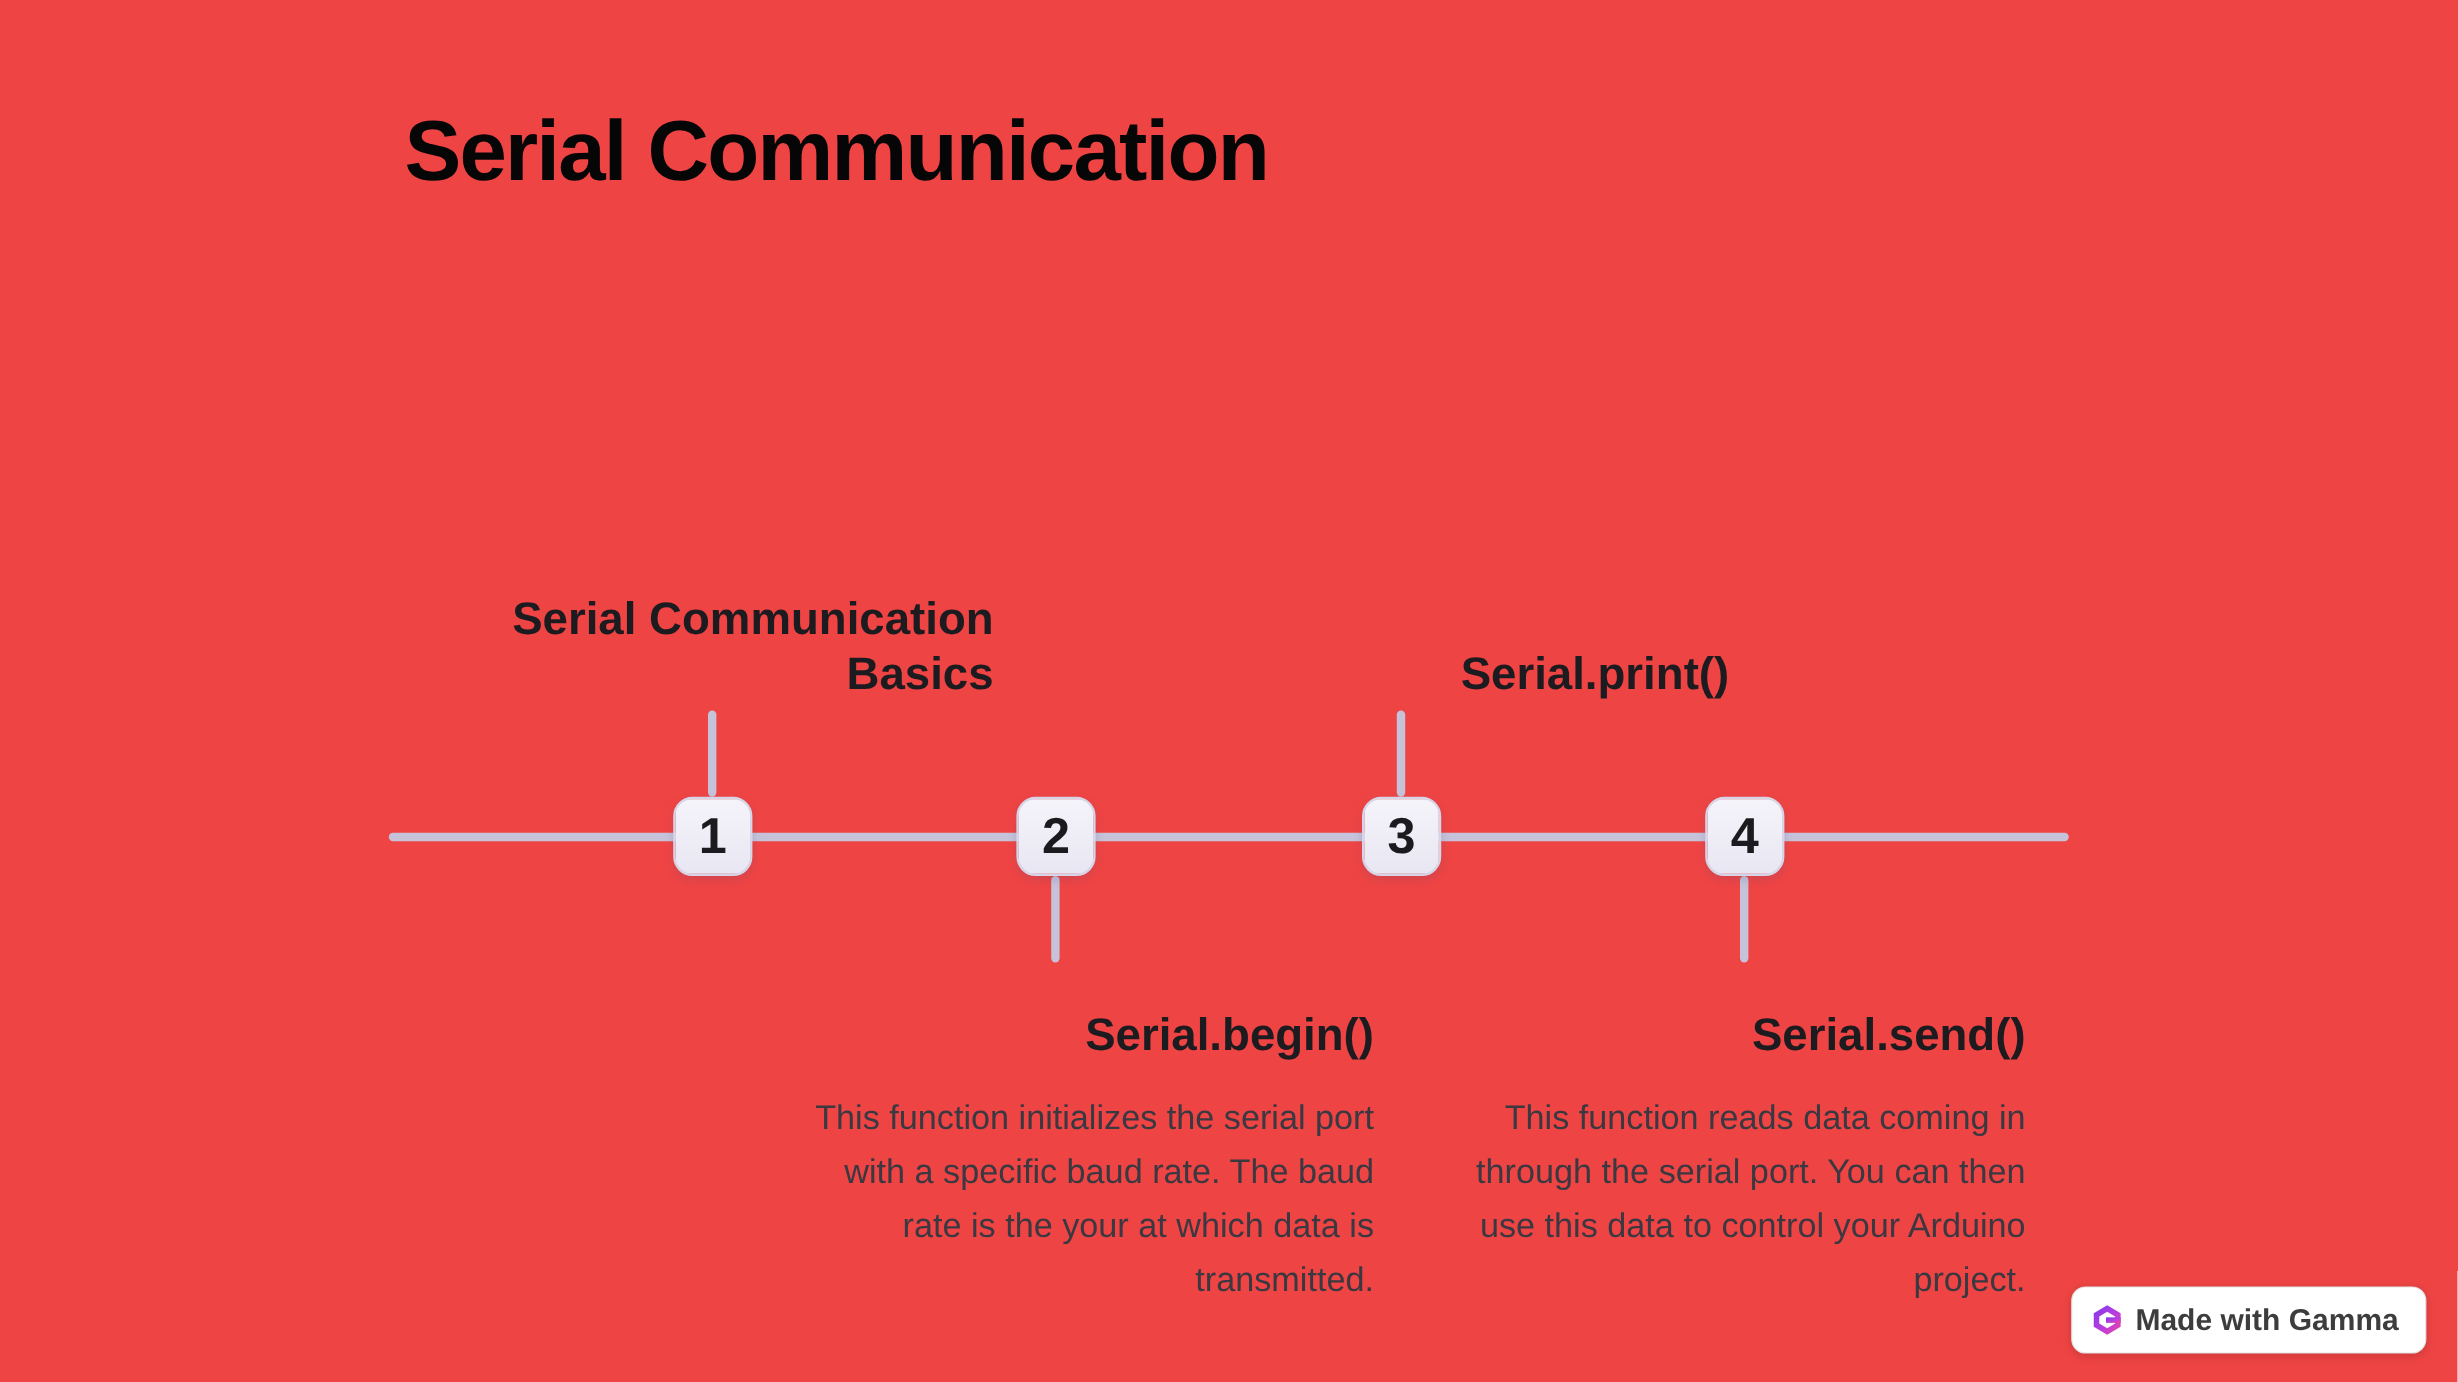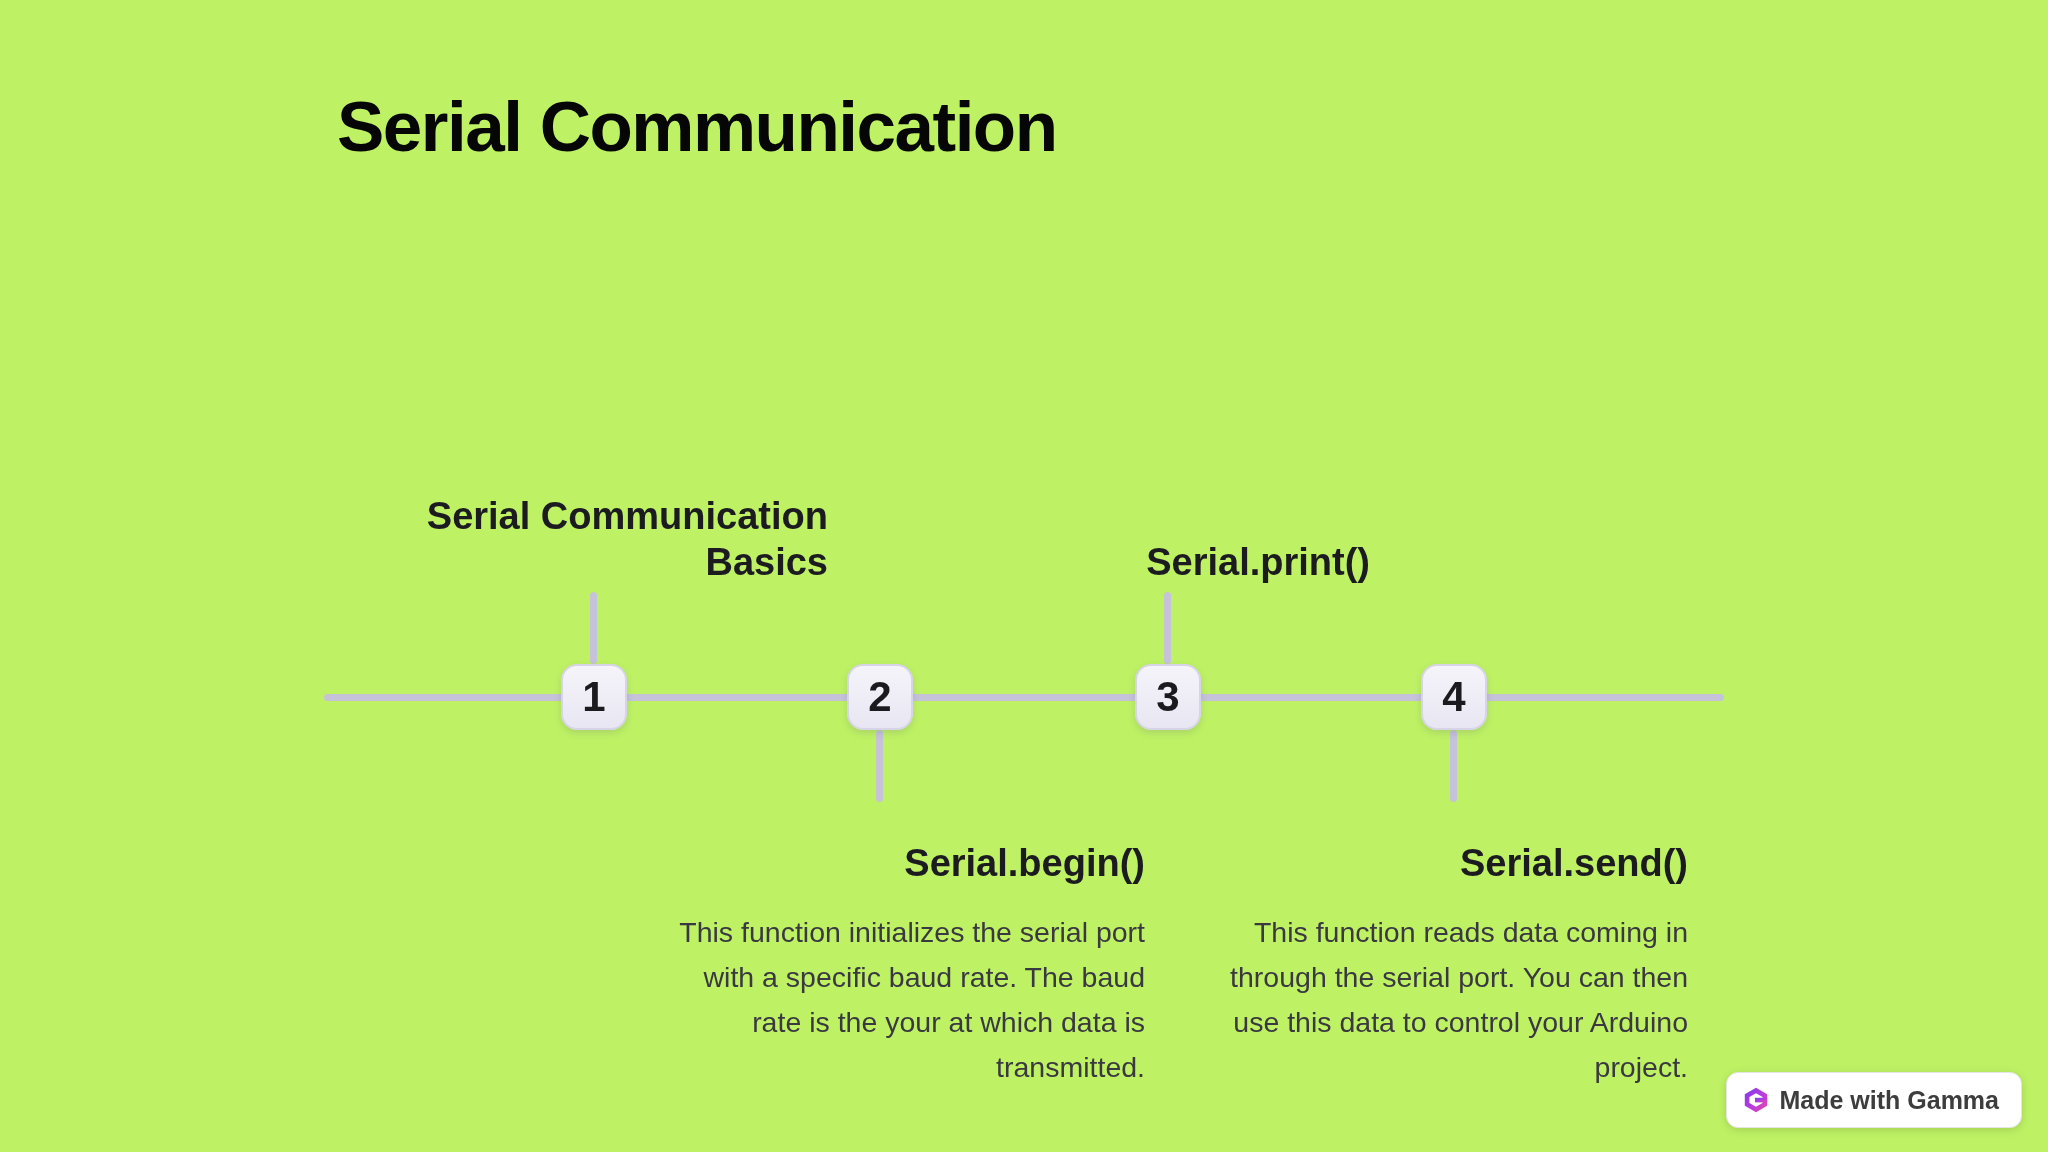--- a/index.html
+++ b/index.html
@@ -5,21 +5,21 @@
   html, body {
     margin: 0;
     padding: 0;
     background: #ffffff;
     font-family: "Liberation Sans", sans-serif;
   }
   .slide {
     position: relative;
     width: 2048px;
     height: 1152px;
-    background: #bef264;
+    background: #ef4444;
     overflow: hidden;
   }
   .title {
     position: absolute;
     left: 337px;
     top: 90px;
     margin: 0;
     font-size: 71px;
     font-weight: 700;
     letter-spacing: -1.5px;
@@ -42,21 +42,21 @@
   .step-text p {
     margin: 24px 0 0 0;
     font-size: 28.5px;
     color: #3a3841;
     line-height: 45px;
   }
   .above { bottom: 567px; }
   .below { top: 840px; }
   .step0 { left: 360px; }
   .step1 { left: 677px; }
-  .step2 { left: 902px; }
+  .step2 { left: 973px; }
   .step3 { left: 1220px; }
 
   .hline {
     position: absolute;
     left: 324px;
     top: 694px;
     width: 1400px;
     height: 7px;
     background: #c5c2d9;
     border-radius: 4px;

